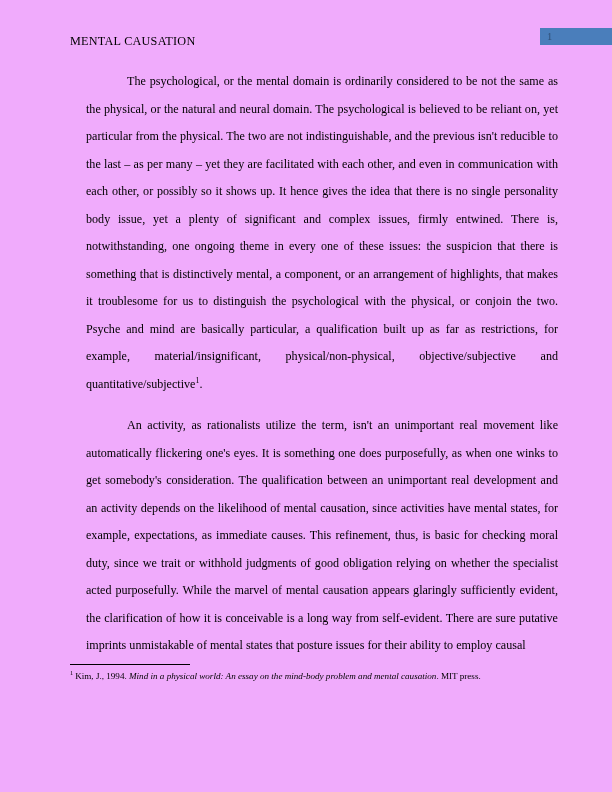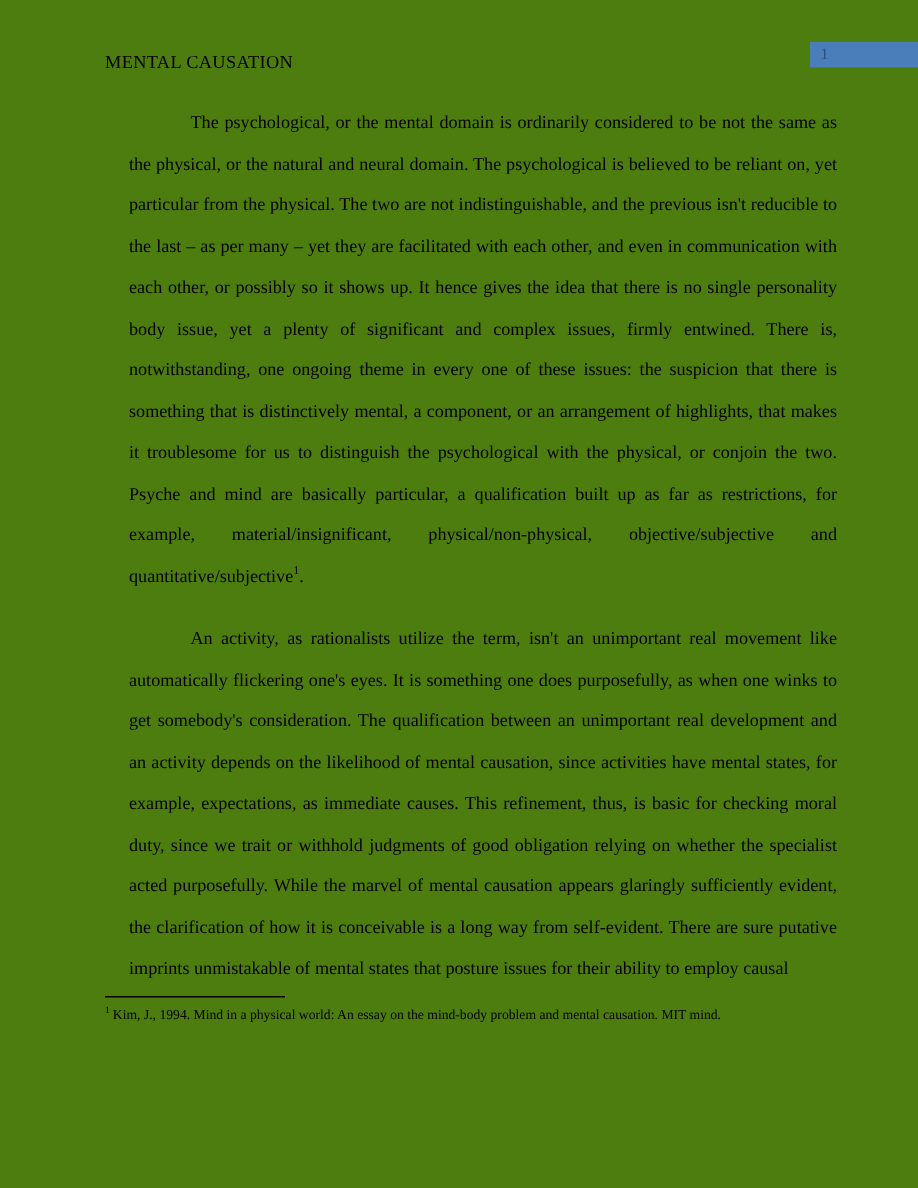--- a/index.html
+++ b/index.html
@@ -14,21 +14,21 @@
     font-family: "Liberation Serif", "DejaVu Serif", serif;
     color: #000000;
     overflow: hidden;
   }
 
   .page {
     position: absolute;
     inset: 0;
     width: 612px;
     height: 792px;
-    background: #4d7c0f;
+    background: #f0abfc;
   }
 
   
   .doc-header {
     position: absolute;
     left: 70px;
     top: 33px;
     width: 542px;
     height: 20px;
   }
@@ -102,20 +102,21 @@
     text-align: left;
     white-space: nowrap;
   }
   .footnote-text .fn-marker {
     font-size: 6.4px;
     vertical-align: super;
     line-height: 0;
     margin-right: 2px;
   }
   .footnote-text .fn-title {
+    font-style: italic;
   }
 </style>
 </head>
 <body>
 
 <div class="page">
 
   <div class="doc-header">
     <div class="header-title">MENTAL CAUSATION</div>
     <div class="page-number-badge">
@@ -126,16 +127,16 @@
   <div class="body-content">
 
     <p class="para"><span>The psychological, or the mental domain is ordinarily considered to be not the same as the physical, or the natural and neural domain. The psychological is believed to be reliant on, yet particular from the physical. The two are not indistinguishable, and the previous isn't reducible to the last – as per many – yet they are facilitated with each other, and even in communication with each other, or possibly so it shows up. It hence gives the idea that there is no single personality body issue, yet a plenty of significant and complex issues, firmly entwined. There is, notwithstanding, one ongoing theme in every one of these issues: the suspicion that there is something that is distinctively mental, a component, or an arrangement of highlights, that makes it troublesome for us to distinguish the psychological with the physical, or conjoin the two. Psyche and mind are basically particular, a qualification built up as far as restrictions, for example, material/insignificant, physical/non-physical, objective/subjective and quantitative/subjective</span><sup class="fn-ref">1</sup><span>.</span></p>
 
     <p class="para">An activity, as rationalists utilize the term, isn't an unimportant real movement like automatically flickering one's eyes. It is something one does purposefully, as when one winks to get somebody's consideration. The qualification between an unimportant real development and an activity depends on the likelihood of mental causation, since activities have mental states, for example, expectations, as immediate causes. This refinement, thus, is basic for checking moral duty, since we trait or withhold judgments of good obligation relying on whether the specialist acted purposefully. While the marvel of mental causation appears glaringly sufficiently evident, the clarification of how it is conceivable is a long way from self-evident. There are sure putative imprints unmistakable of mental states that posture issues for their ability to employ causal</p>
 
   </div>
 
   <div class="footnote-area">
     <div class="footnote-rule"></div>
-    <div class="footnote-text"><span class="fn-marker">1</span><span>Kim, J., 1994. </span><span class="fn-title">Mind in a physical world: An essay on the mind-body problem and mental causation</span><span>. MIT mind.</span></div>
+    <div class="footnote-text"><span class="fn-marker">1</span><span>Kim, J., 1994. </span><span class="fn-title">Mind in a physical world: An essay on the mind-body problem and mental causation</span><span>. MIT press.</span></div>
   </div>
 
 </div>
 
 </body></html>

